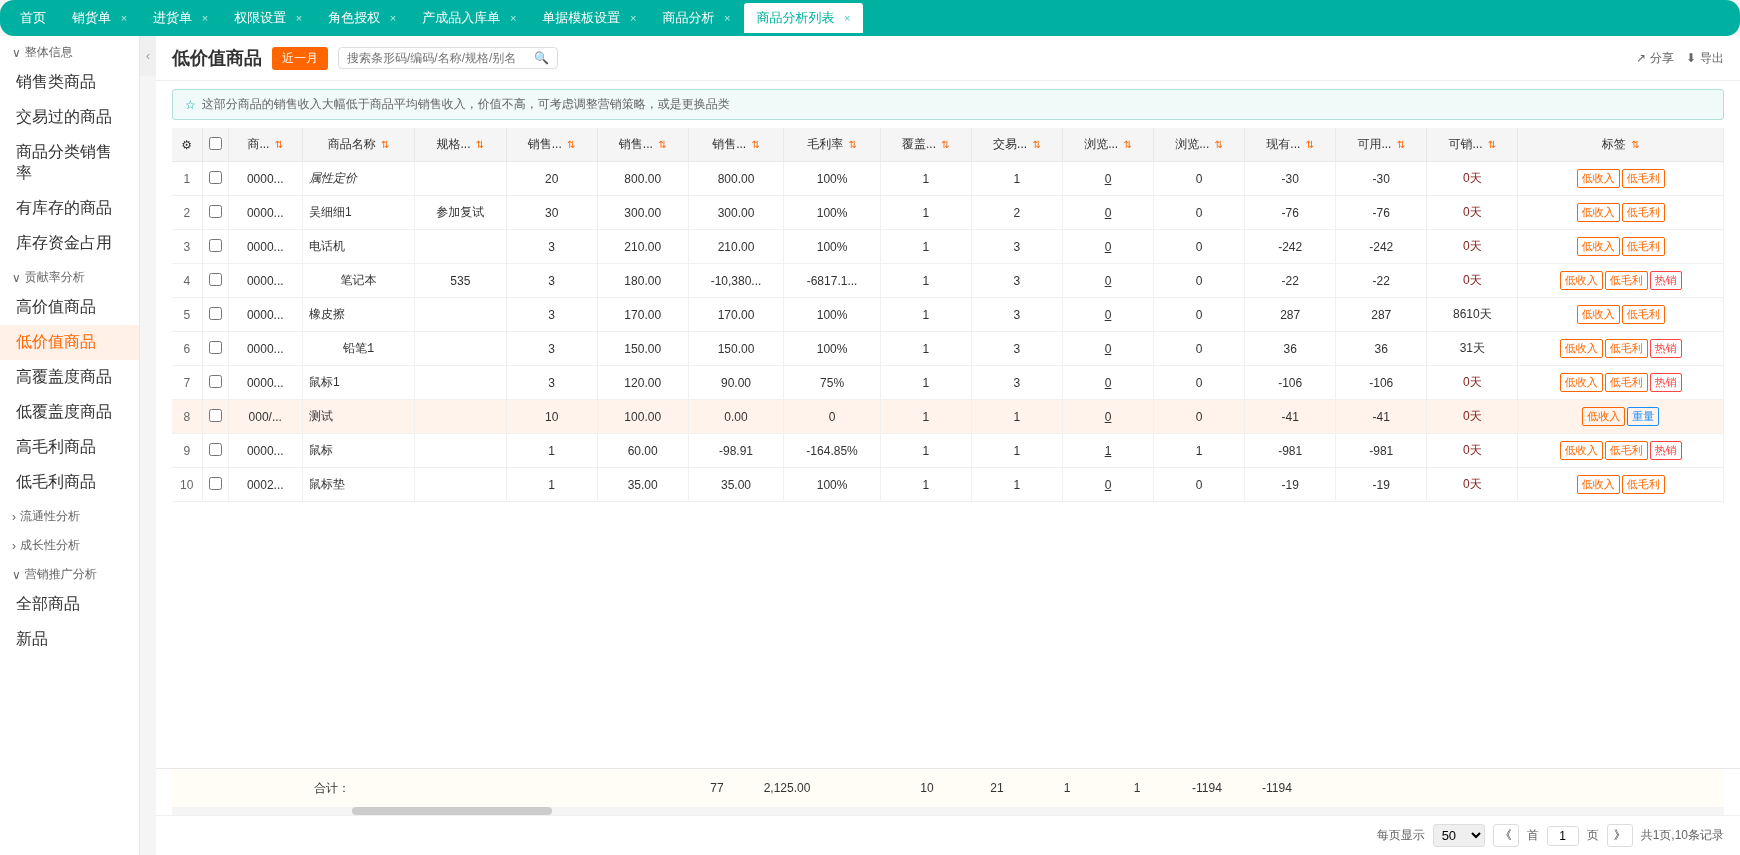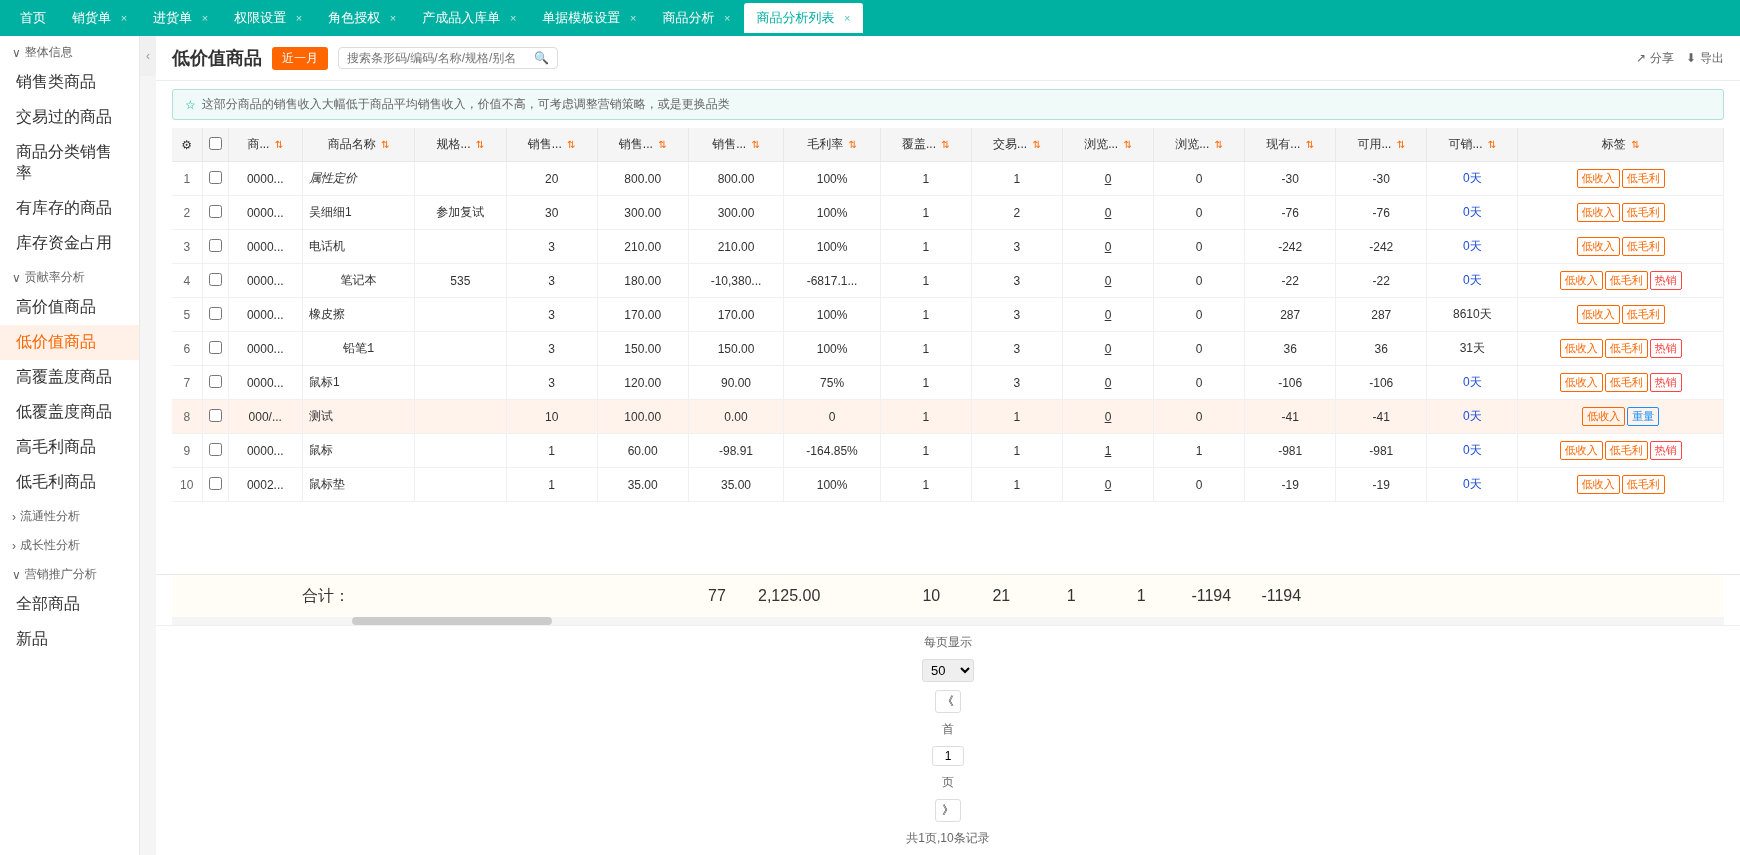--- a/index.html
+++ b/index.html
@@ -6,20 +6,21 @@
     body { font-family: 'Microsoft YaHei', sans-serif; font-size: 12px; background: #f5f5f5; color: #333; overflow: hidden; }
     
     
     .top-nav {
       background: #00b0a0;
       display: flex;
       align-items: center;
       height: 36px;
       padding: 0 8px;
       gap: 2px;
+      border-radius: 14px;
     }
     .nav-item {
       color: #fff;
       padding: 6px 12px;
       cursor: pointer;
       white-space: nowrap;
       font-size: 13px;
       border-radius: 3px 3px 0 0;
     }
     .nav-item.active { background: #fff; color: #00b0a0; }
@@ -174,33 +175,33 @@
       border: 1px solid;
       border-radius: 2px;
       padding: 1px 4px;
       font-size: 11px;
       margin: 0 1px;
     }
     .tag-orange { color: #ff6600; border-color: #ff6600; }
     .tag-red { color: #f44; border-color: #f44; }
     .tag-blue { color: #1890ff; border-color: #1890ff; }
     .underline { text-decoration: underline; cursor: pointer; }
-    .zero-day { color: #1d4ed8; }
+    .zero-day { color: #7f1d1d; }
 
     
     .footer-bar {
       border-top: 1px solid #e8e8e8;
       padding: 0 16px;
     }
     .total-row {
       display: flex;
       align-items: center;
       padding: 8px 0;
       background: #fffdf5;
-      font-size: 16px;
+      font-size: 12px;
     }
     .total-label {
       width: 190px;
       text-align: right;
       padding-right: 12px;
       font-weight: 500;
     }
     .total-values {
       display: flex;
       gap: 0;
@@ -226,21 +227,20 @@
     
     .pagination {
       display: flex;
       align-items: center;
       justify-content: flex-end;
       padding: 8px 16px;
       gap: 8px;
       font-size: 12px;
       color: #666;
       border-top: 1px solid #f0f0f0;
-      flex-direction: column;
     }
     .page-size-select {
       border: 1px solid #ddd;
       border-radius: 3px;
       padding: 2px 4px;
       font-size: 13px;
     }
     .page-btn {
       border: 1px solid #ddd;
       background: #fff;

